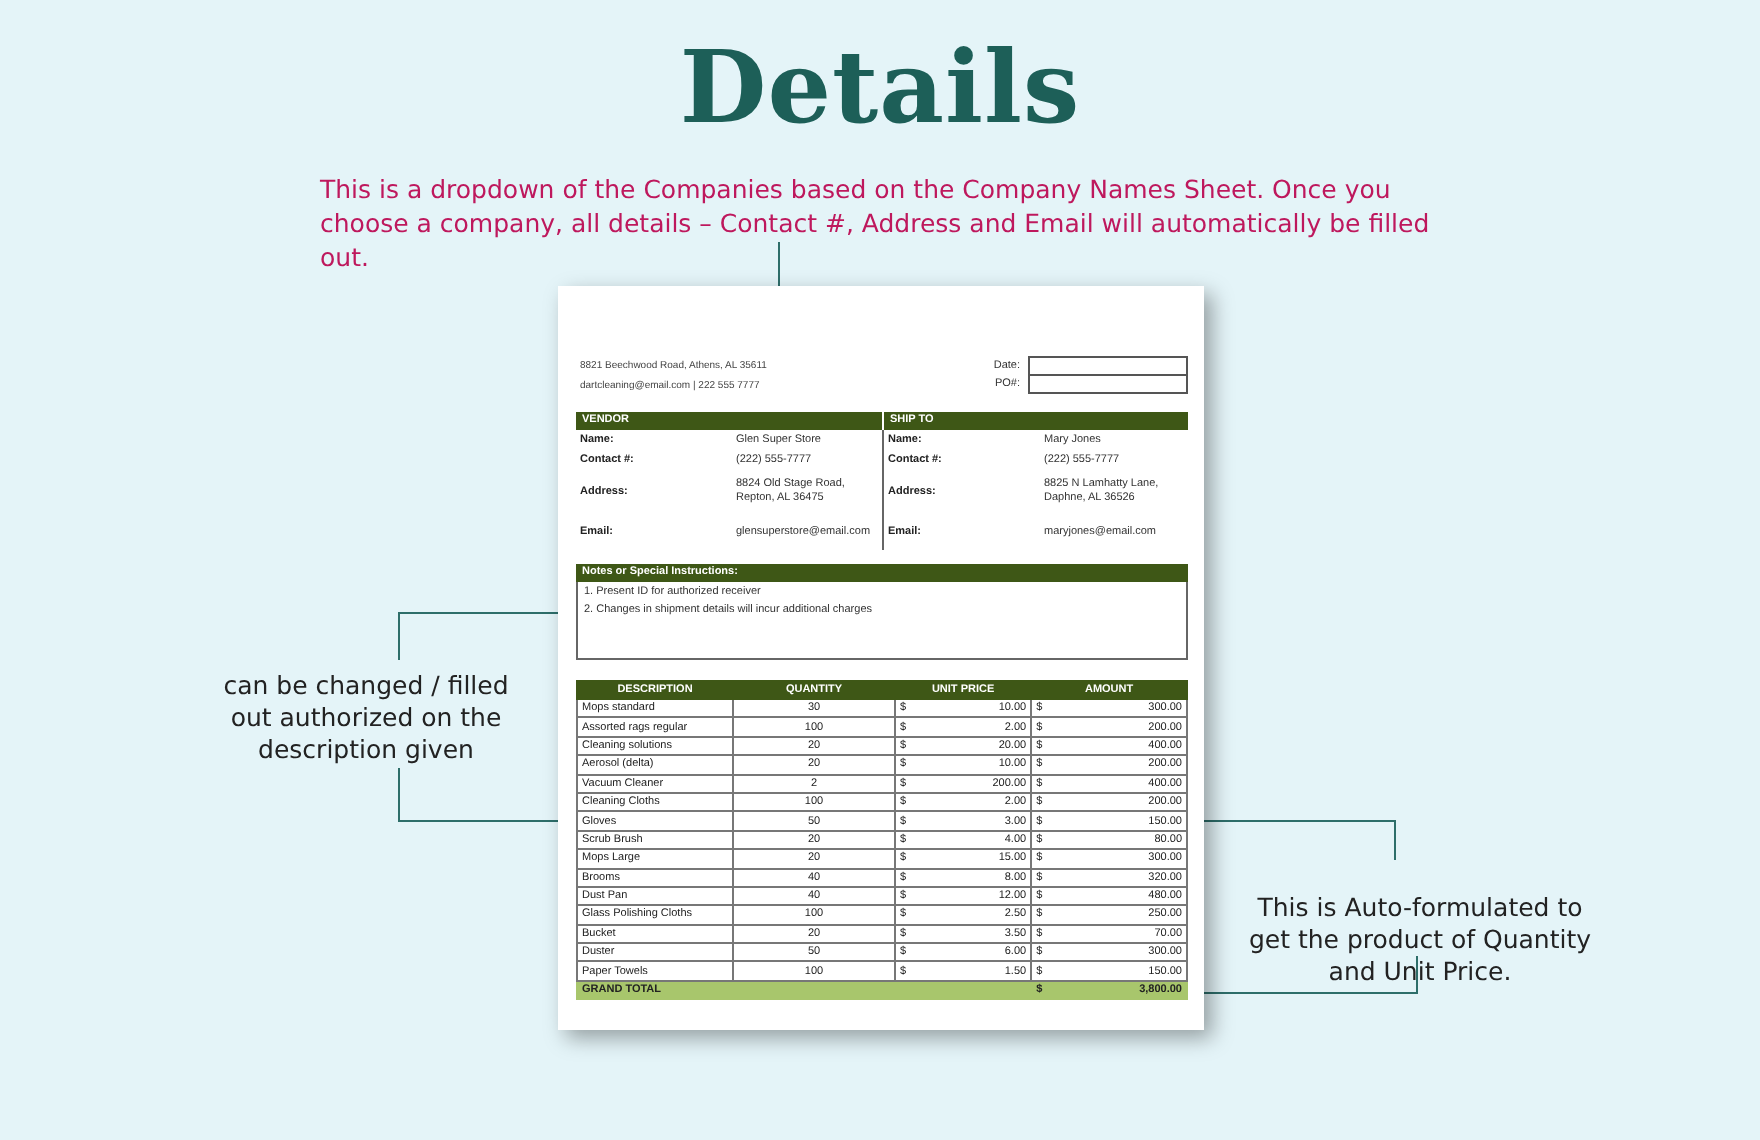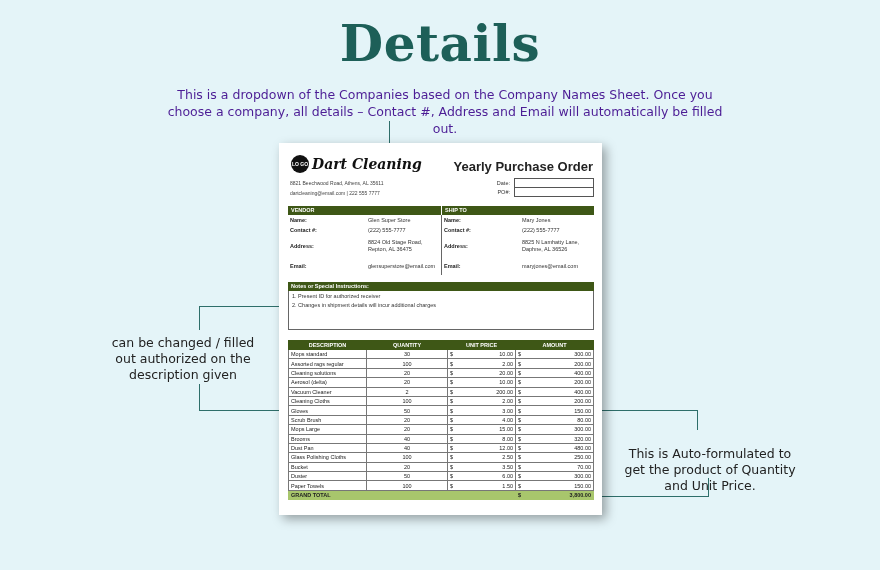--- a/index.html
+++ b/index.html
@@ -9,22 +9,22 @@
     font-family: "Liberation Sans", "DejaVu Sans", sans-serif;
     position: relative;
     color: #222;
   }
   .page-title {
     position: absolute; left: 0; top: 14px; width: 880px; text-align: center;
     font-family: "DejaVu Serif", "Liberation Serif", serif;
     font-weight: bold; font-size: 50px; color: #1d5f58; letter-spacing: 0.5px;
   }
   .intro {
-    position: absolute; left: 160px; top: 86px; width: 570px; text-align: center;
-    font-family: "DejaVu Sans", sans-serif; font-size: 12.5px; line-height: 17px; color: #4c1d95;
+    position: absolute; left: 160px; top: 86px; width: 570px; text-align: left;
+    font-family: "DejaVu Sans", sans-serif; font-size: 12.5px; line-height: 17px; color: #be185d;
   }
   .note {
     position: absolute; text-align: center;
     font-family: "DejaVu Sans", sans-serif; font-size: 12.5px; line-height: 16px; color: #222;
   }
   .note-left { left: 108px; top: 335px; width: 150px; }
   .note-right { left: 620px; top: 446px; width: 180px; }
 
   .line { position: absolute; background: #2e6e6a; }
 
@@ -97,28 +97,23 @@
 <div class="line" style="left:199px;top:410px;width:118px;height:1px;"></div>
 <div class="line" style="left:592px;top:410px;width:106px;height:1px;"></div>
 <div class="line" style="left:697px;top:410px;width:1px;height:20px;"></div>
 <div class="line" style="left:708px;top:478px;width:1px;height:19px;"></div>
 <div class="line" style="left:592px;top:496px;width:117px;height:1px;"></div>
 
 <div class="note note-left">can be changed / filled out authorized on the description given</div>
 <div class="note note-right">This is Auto-formulated to get the product of Quantity and Unit Price.</div>
 
 <div class="sheet">
-  <div class="logo-row">
-    <div class="logo-circle">LO GO</div>
-    <div class="logo-text">Dart Cleaning</div>
-  </div>
   <div class="co-addr">8821 Beechwood Road, Athens, AL 35611</div>
   <div class="co-mail">dartcleaning@email.com | 222 555 7777</div>
 
-  <div class="po-title">Yearly Purchase Order</div>
   <div class="po-field" style="top:35px;">
     <span>Date:</span>
     <div class="box"></div>
   </div>
   <div class="po-field" style="top:44px;">
     <span>PO#:</span>
     <div class="box"></div>
   </div>
 
   <div class="vs">

